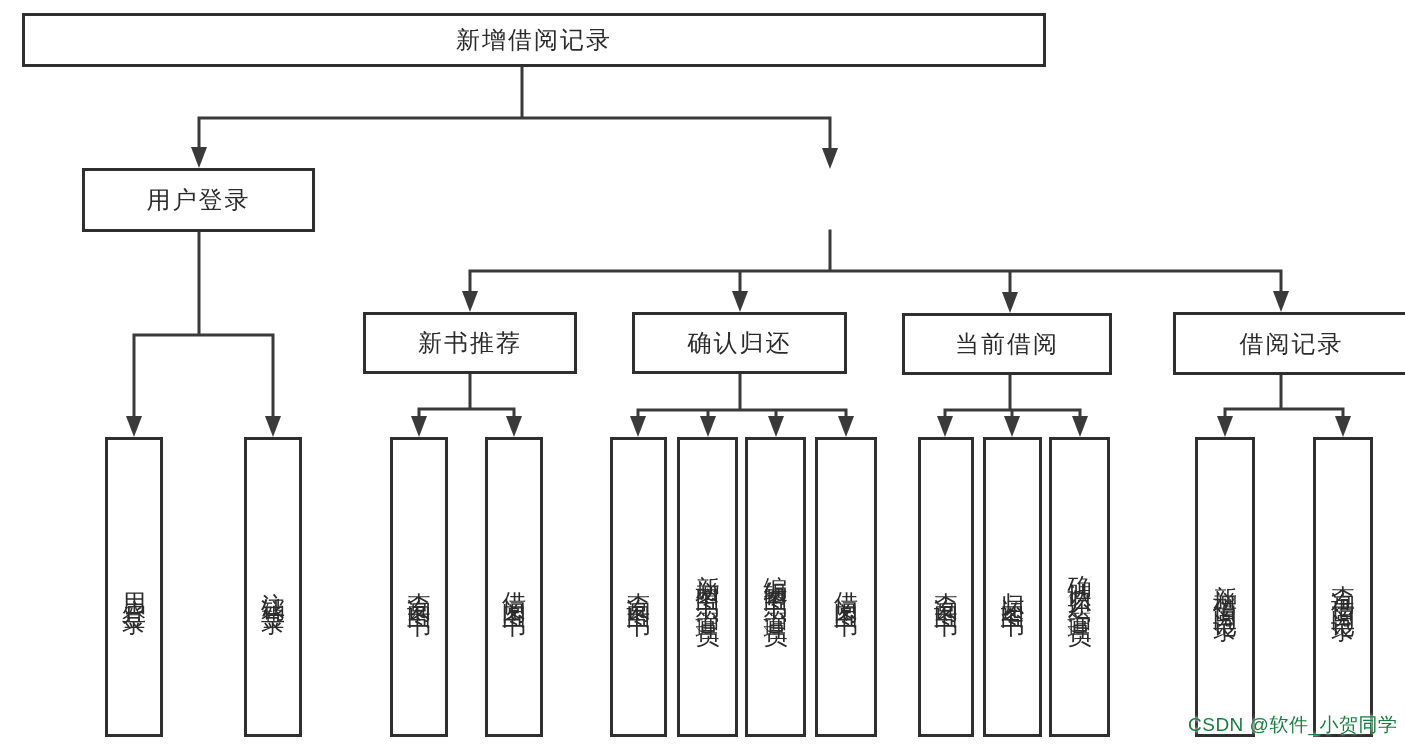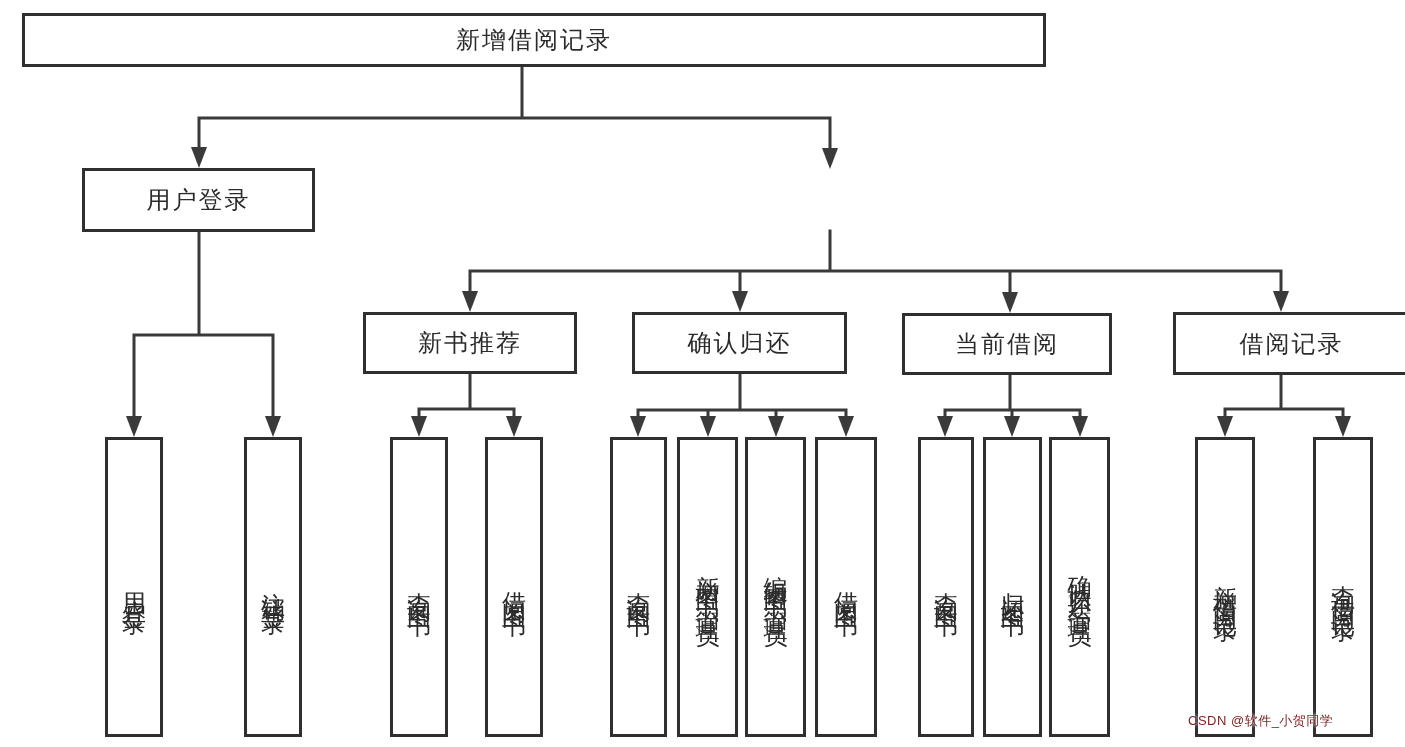--- a/index.html
+++ b/index.html
@@ -37,22 +37,22 @@
     writing-mode: vertical-rl;
     text-orientation: mixed;
     color: #2b2b2b;
     font-size: 24px;
     letter-spacing: 7px;
     line-height: 1;
     white-space: nowrap;
   }
   .watermark {
     position: absolute; left: 1188px; top: 712px;
-    font-size: 13px; letter-spacing: 0.5px;
-    color: #7f1d1d;
+    font-size: 19px; letter-spacing: 0.5px;
+    color: #15803d;
     text-shadow: 0 0 2px #ffffff, 0 0 4px #ffffff;
     z-index: 3;
     white-space: nowrap;
   }
 </style>
 </head>
 <body>
 
 <div class="stage">
 

